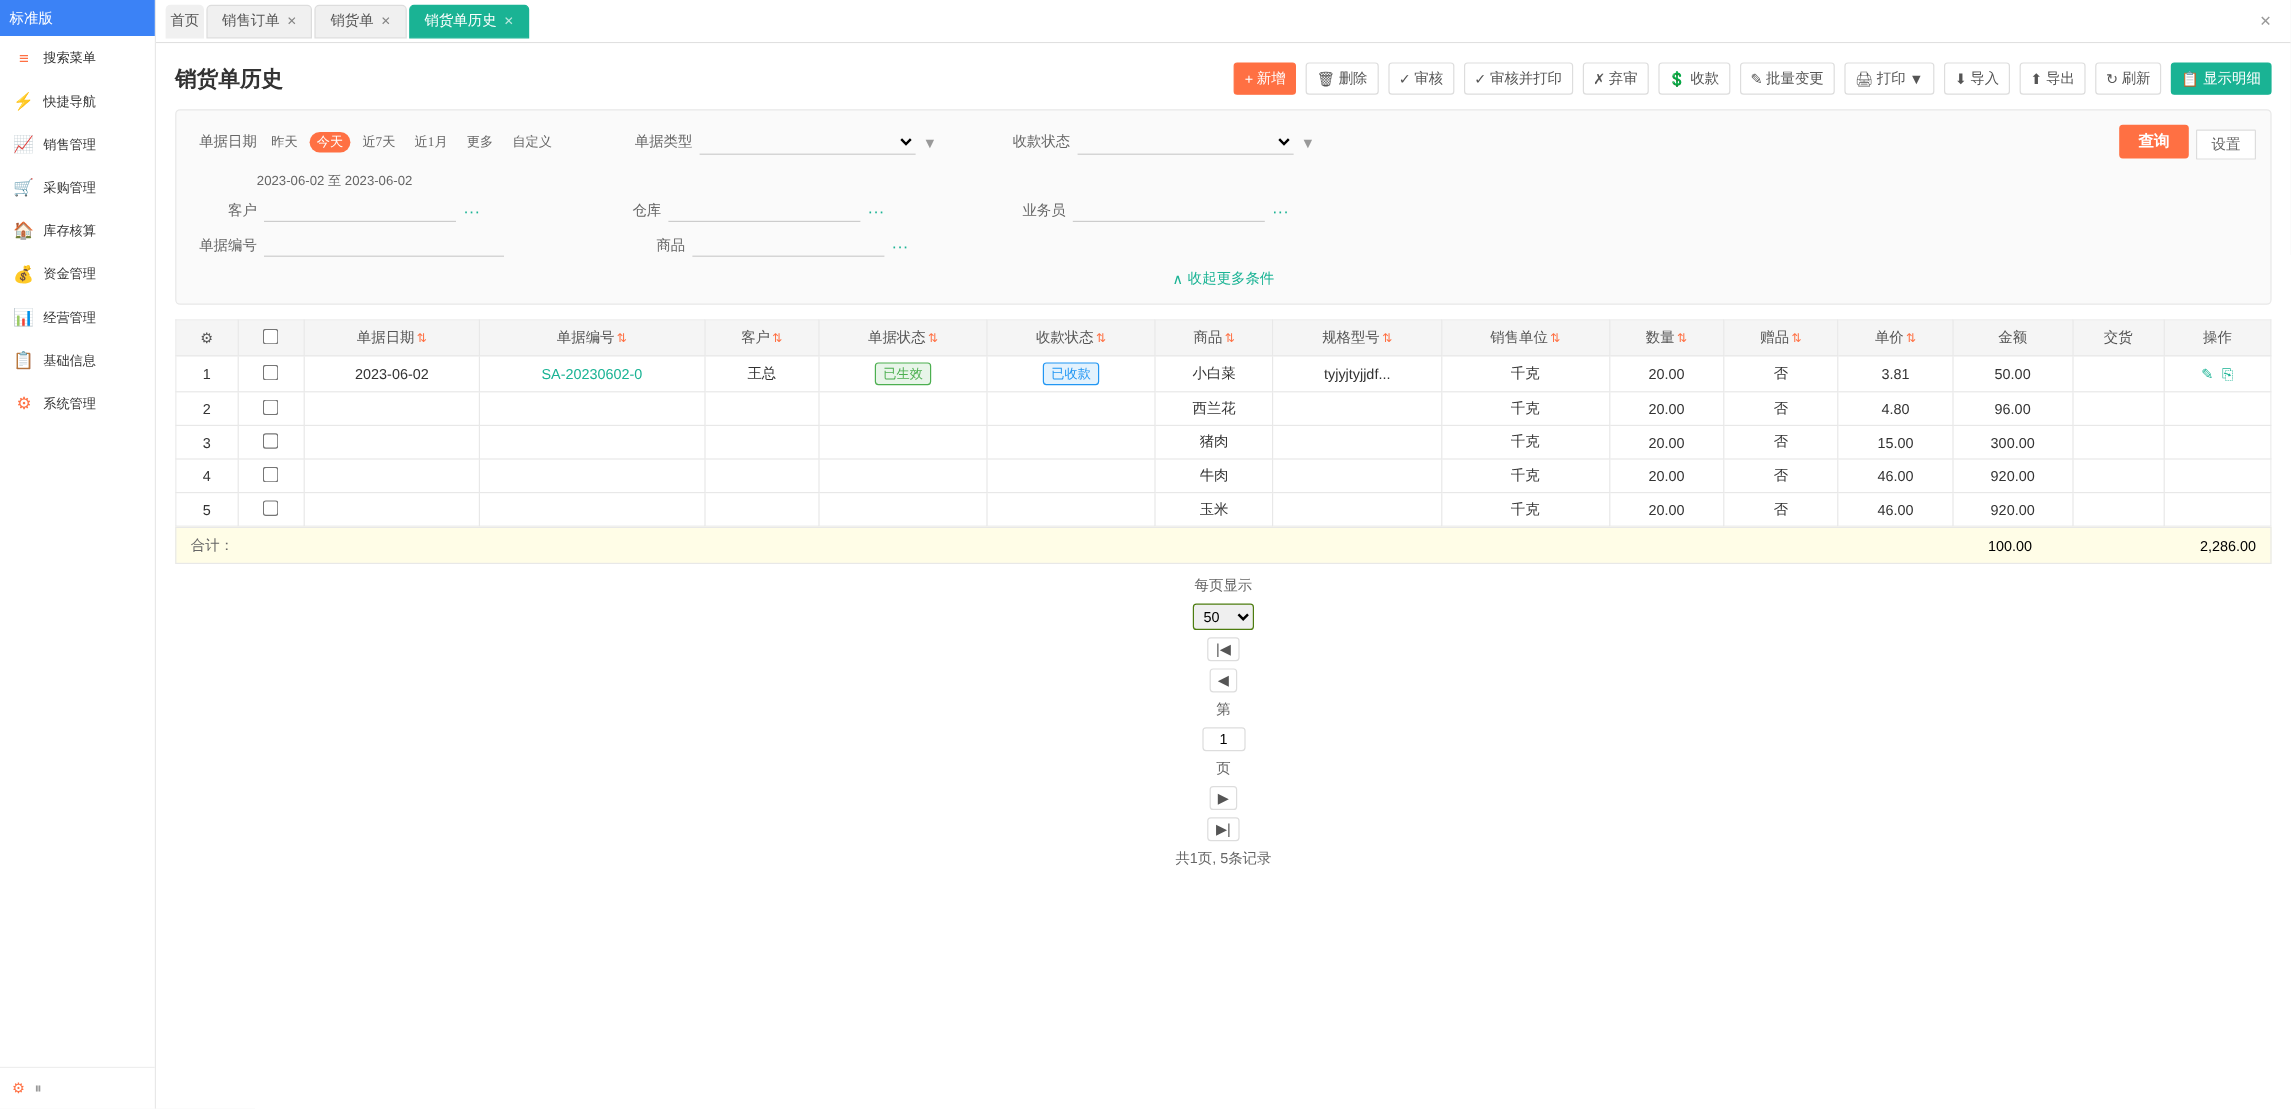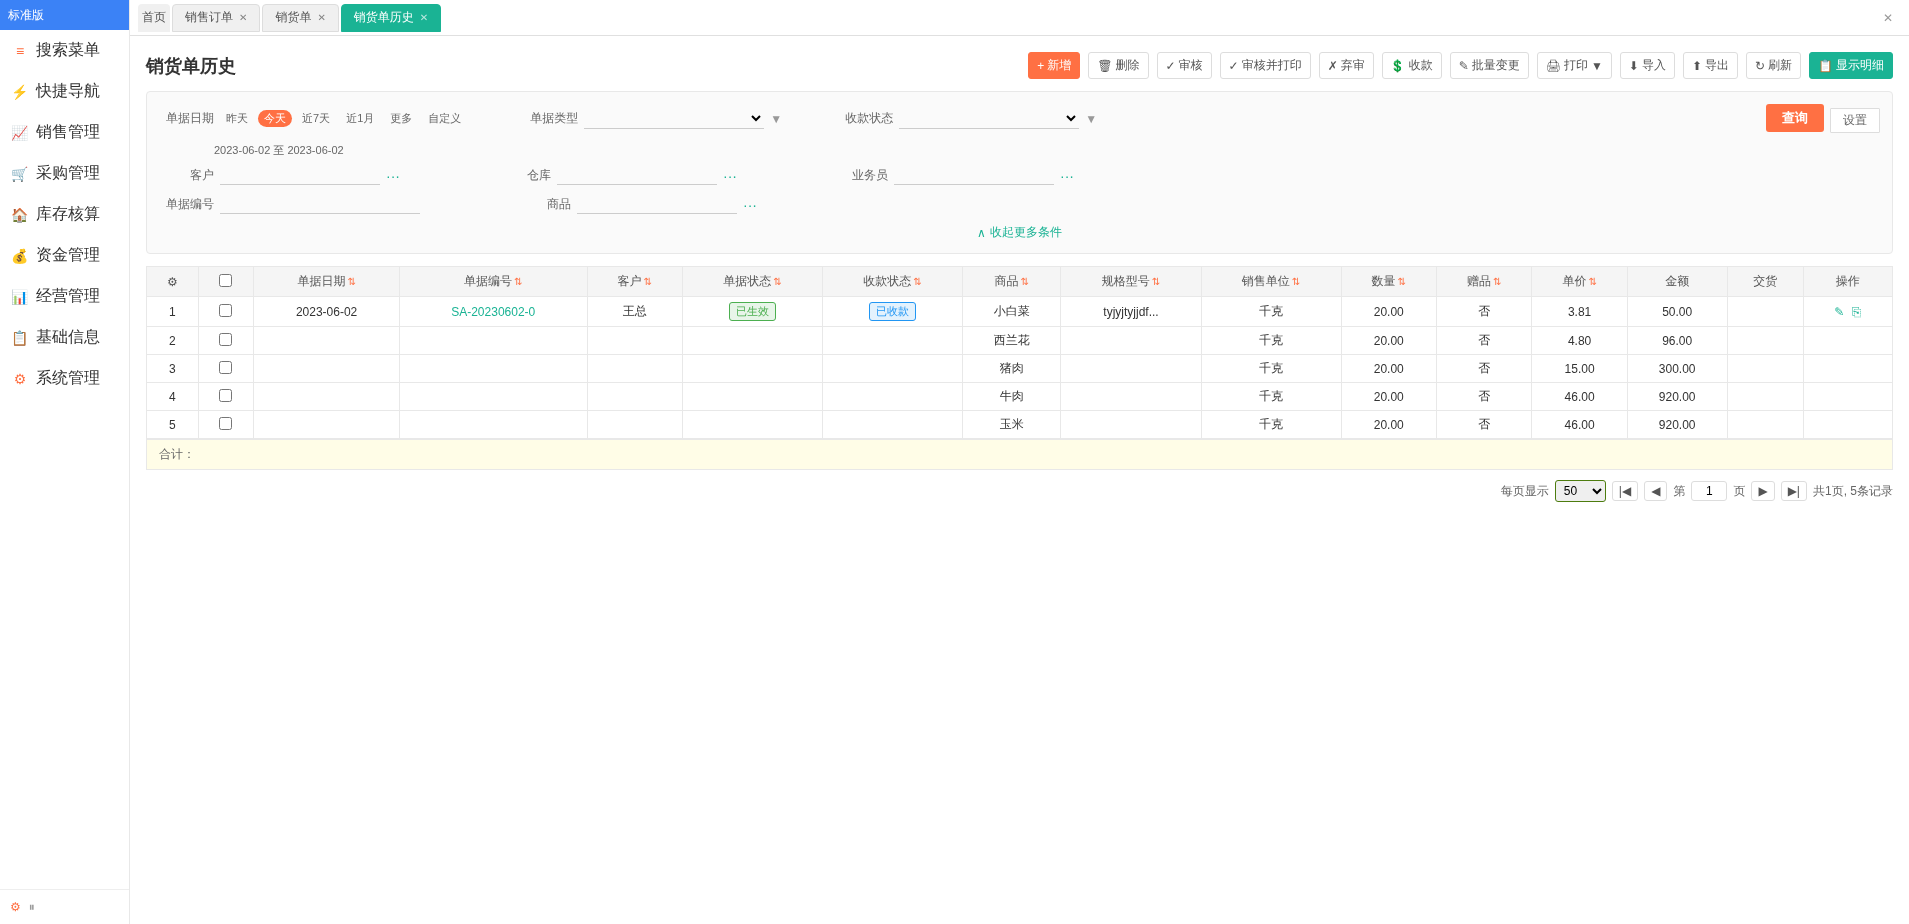--- a/index.html
+++ b/index.html
@@ -3,21 +3,21 @@
   <meta charset="utf-8">
   <style>
     * { box-sizing: border-box; margin: 0; padding: 0; font-family: 'Microsoft YaHei', Arial, sans-serif; font-size: 12px; }
     body { display: flex; height: 924px; overflow: hidden; background: #f5f5f5; }
 
     
     .sidebar { width: 130px; background: #fff; border-right: 1px solid #e8e8e8; display: flex; flex-direction: column; height: 100%; }
     .sidebar-top { background: #3b82f6; height: 30px; display: flex; align-items: center; padding: 0 8px; color: #fff; font-size: 11px; }
     .sidebar-item { display: flex; align-items: center; padding: 10px 12px; cursor: pointer; color: #333; gap: 8px; }
     .sidebar-item .icon { width: 16px; height: 16px; display: inline-flex; align-items: center; justify-content: center; color: #ff7043; font-size: 14px; }
-    .sidebar-item-label { font-size: 16px; }
+    .sidebar-item-label { font-size: 11px; }
     .sidebar-bottom { margin-top: auto; padding: 10px; border-top: 1px solid #eee; display: flex; gap: 8px; align-items: center; }
 
     
     .main { flex: 1; display: flex; flex-direction: column; overflow: hidden; }
 
     
     .tab-bar { display: flex; align-items: center; background: #fff; border-bottom: 1px solid #e0e0e0; height: 36px; padding: 0 8px; gap: 2px; }
     .tab { display: flex; align-items: center; padding: 0 12px; height: 28px; border-radius: 4px 4px 0 0; cursor: pointer; font-size: 12px; gap: 6px; border: 1px solid transparent; }
     .tab.active { background: #1ab394; color: #fff; border-color: #1ab394; }
     .tab:not(.active) { background: #f0f0f0; color: #555; border-color: #ddd; }
@@ -35,21 +35,21 @@
     .toolbar-btn.primary { background: #ff7043; color: #fff; border-color: #ff7043; }
 
     
     .filter-area { background: #fafafa; border: 1px solid #e8e8e8; border-radius: 4px; padding: 12px; margin-bottom: 12px; }
     .filter-row { display: flex; align-items: center; margin-bottom: 10px; gap: 16px; flex-wrap: wrap; }
     .filter-item { display: flex; align-items: center; gap: 6px; }
     .filter-label { color: #666; white-space: nowrap; min-width: 55px; text-align: right; }
     .filter-input { border: none; border-bottom: 1px solid #ccc; padding: 2px 4px; background: transparent; width: 160px; font-size: 12px; }
     .filter-select { border: none; border-bottom: 1px solid #ccc; padding: 2px 4px; background: transparent; width: 180px; font-size: 12px; }
     .date-tags { display: flex; gap: 4px; align-items: center; }
-    .date-tag { padding: 1px 6px; border-radius: 10px; cursor: pointer; font-size: 11px; color: #666; }
+    .date-tag { padding: 1px 6px; border-radius: 10px; cursor: pointer; font-size: 11px; color: #666; font-family: Liberation Serif, serif; }
     .date-tag.active { background: #ff7043; color: #fff; border-radius: 10px; }
     .date-range { font-size: 11px; color: #666; }
     .filter-more { display: flex; align-items: center; justify-content: center; cursor: pointer; color: #1ab394; font-size: 12px; margin-top: 4px; gap: 4px; }
     .ellipsis-btn { color: #1ab394; cursor: pointer; font-size: 14px; }
 
     
     .data-table { width: 100%; border-collapse: collapse; font-size: 12px; }
     .data-table th { background: #f5f5f5; border: 1px solid #e8e8e8; padding: 6px 8px; text-align: center; color: #555; font-weight: normal; white-space: nowrap; }
     .data-table td { border: 1px solid #e8e8e8; padding: 5px 8px; text-align: center; color: #333; }
     .data-table .sort-icon { color: #ff7043; margin-left: 2px; font-size: 10px; }
@@ -57,21 +57,21 @@
     .status-active { background: #e8f5e9; color: #4caf50; border: 1px solid #4caf50; }
     .status-paid { background: #e3f2fd; color: #2196f3; border: 1px solid #2196f3; }
     .action-btn { color: #1ab394; cursor: pointer; margin: 0 2px; }
 
     
     .table-summary { background: #fffde7; border: 1px solid #e8e8e8; padding: 6px 12px; display: flex; align-items: center; margin-top: 0; }
     .summary-label { color: #666; }
     .summary-values { display: flex; gap: 40px; margin-left: auto; }
 
     
-    .pagination { display: flex; align-items: center; justify-content: flex-end; padding: 10px 0; gap: 6px; }
+    .pagination { display: flex; align-items: center; justify-content: flex-end; padding: 10px 0; gap: 6px; flex-direction: column; }
     .pag-label { color: #666; }
     .pag-select { border: 1px solid #4d7c0f; padding: 2px 4px; border-radius: 3px; }
     .pag-btn { border: 1px solid #ddd; background: #fff; padding: 2px 6px; cursor: pointer; border-radius: 3px; color: #555; }
     .pag-btn:disabled { color: #ccc; cursor: default; }
     .pag-input { border: 1px solid #ddd; padding: 2px 4px; width: 36px; text-align: center; border-radius: 3px; }
     .pag-info { color: #666; }
 
     
     .gear-col { background: #f5f5f5; text-align: center; }
     
@@ -398,20 +398,24 @@
             <td>920.00</td>
             <td></td>
             <td></td>
           </tr>
         </tbody>
       </table>
     </div>
 
     <div class="table-summary">
       <span class="summary-label">合计：</span>
+      <div class="summary-values">
+        <span style="margin-left: 700px;">100.00</span>
+        <span style="margin-left: 100px;">2,286.00</span>
+      </div>
     </div>
 
     <div class="pagination">
       <span class="pag-label">每页显示</span>
       <select class="pag-select">
         <option value="50">50</option>
         <option value="100">100</option>
       </select>
       <button class="pag-btn">|◀</button>
       <button class="pag-btn">◀</button>

